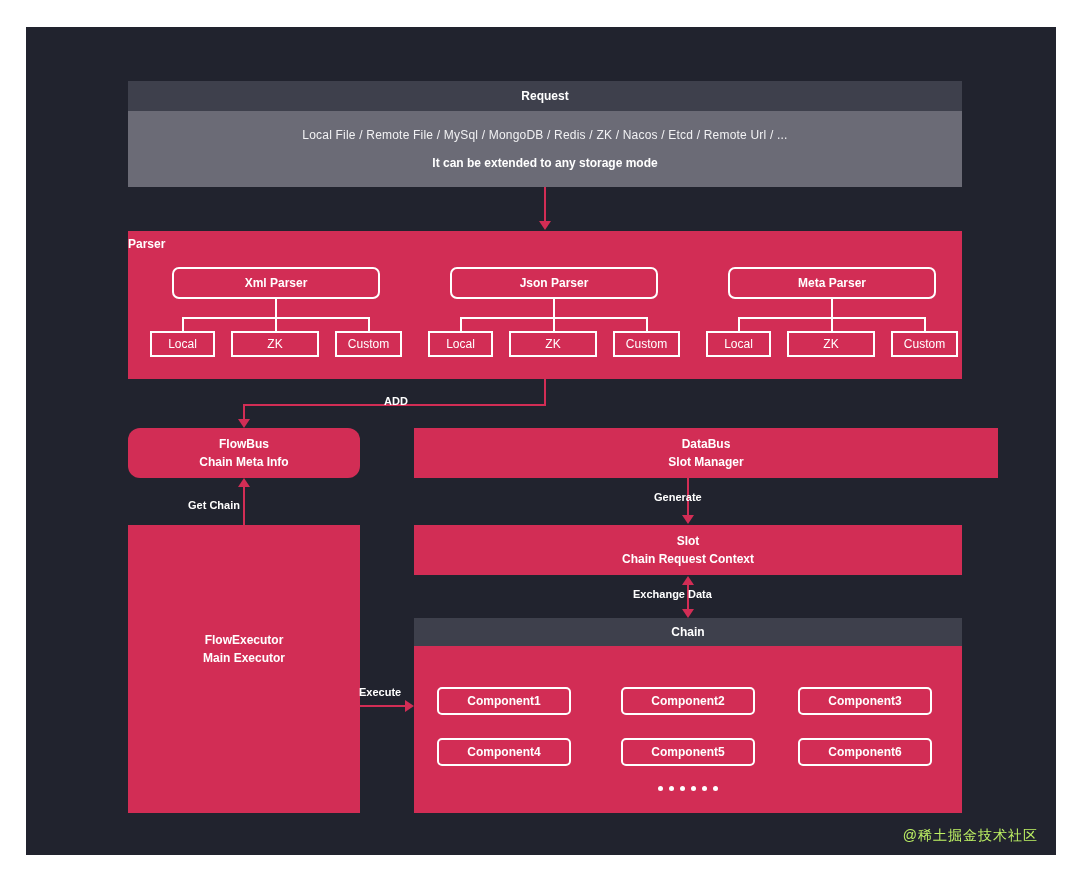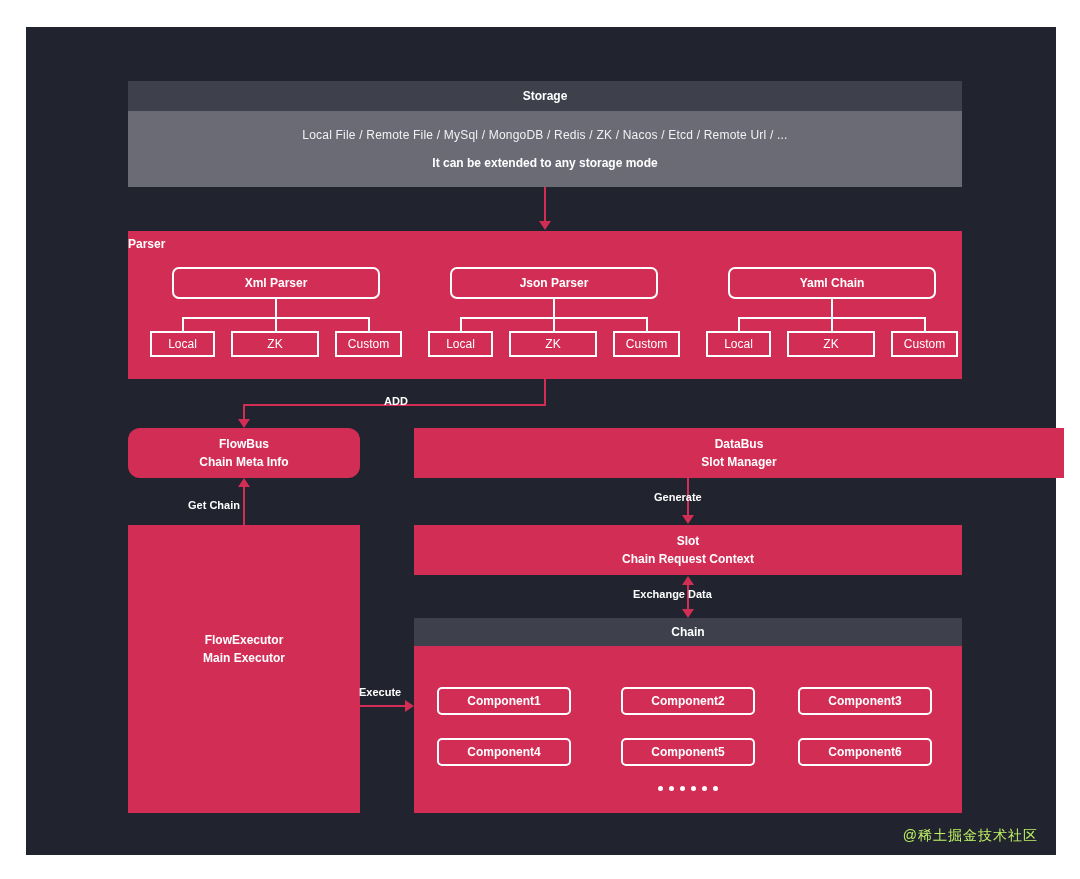--- a/index.html
+++ b/index.html
@@ -154,21 +154,21 @@
   .leaf.l1 { left: 0px;   width: 65px; }
   .leaf.l2 { left: 81px;  width: 88px; }
   .leaf.l3 { left: 185px; width: 67px; }
 
   
   #flowbus {
     left: 102px; top: 401px; width: 232px; height: 50px;
     border-radius: 12px;
   }
   #databus {
-    left: 388px; top: 401px; width: 650px; height: 50px;
+    left: 388px; top: 401px; width: 584px; height: 50px;
   }
   #slot {
     left: 388px; top: 498px; width: 548px; height: 50px;
   }
   #flowexecutor {
     left: 102px; top: 498px; width: 232px; height: 288px;
   }
 
   
   #chain-head {
@@ -258,21 +258,21 @@
     font-size: 14px;
     letter-spacing: 1px;
   }
 </style>
 </head>
 <body>
 
 <div id="canvas">
 
   <div class="panel grayhead" id="storage-head">
-    <span>Storage</span>
+    <span>Request</span>
   </div>
   <div class="panel graybody" id="storage-body">
     <div id="storage-list">Local File / Remote File / MySql / MongoDB / Redis / ZK / Nacos / Etcd / Remote Url / ...</div>
     <div id="storage-note">It can be extended to any storage mode</div>
   </div>
 
   <div class="vline" style="left:518px; top:160px; height:35px;"></div>
   <div class="arrow-down" style="left:513px; top:194px;"></div>
 
   <div class="panel crimson" id="parser">
@@ -313,21 +313,21 @@
       <div class="leaf l2">
           <span>ZK</span>
         </div>
       <div class="leaf l3">
           <span>Custom</span>
         </div>
     </div>
 
     <div class="parser-group" style="left:578px;">
       <div class="parser-head">
-        <span>Yaml Chain</span>
+        <span>Meta Parser</span>
       </div>
       <div class="tree-stem"></div>
       <div class="tree-bar"></div>
       <div class="tree-drop d1"></div>
       <div class="tree-drop d2"></div>
       <div class="tree-drop d3"></div>
       <div class="leaf l1">
           <span>Local</span>
         </div>
       <div class="leaf l2">

